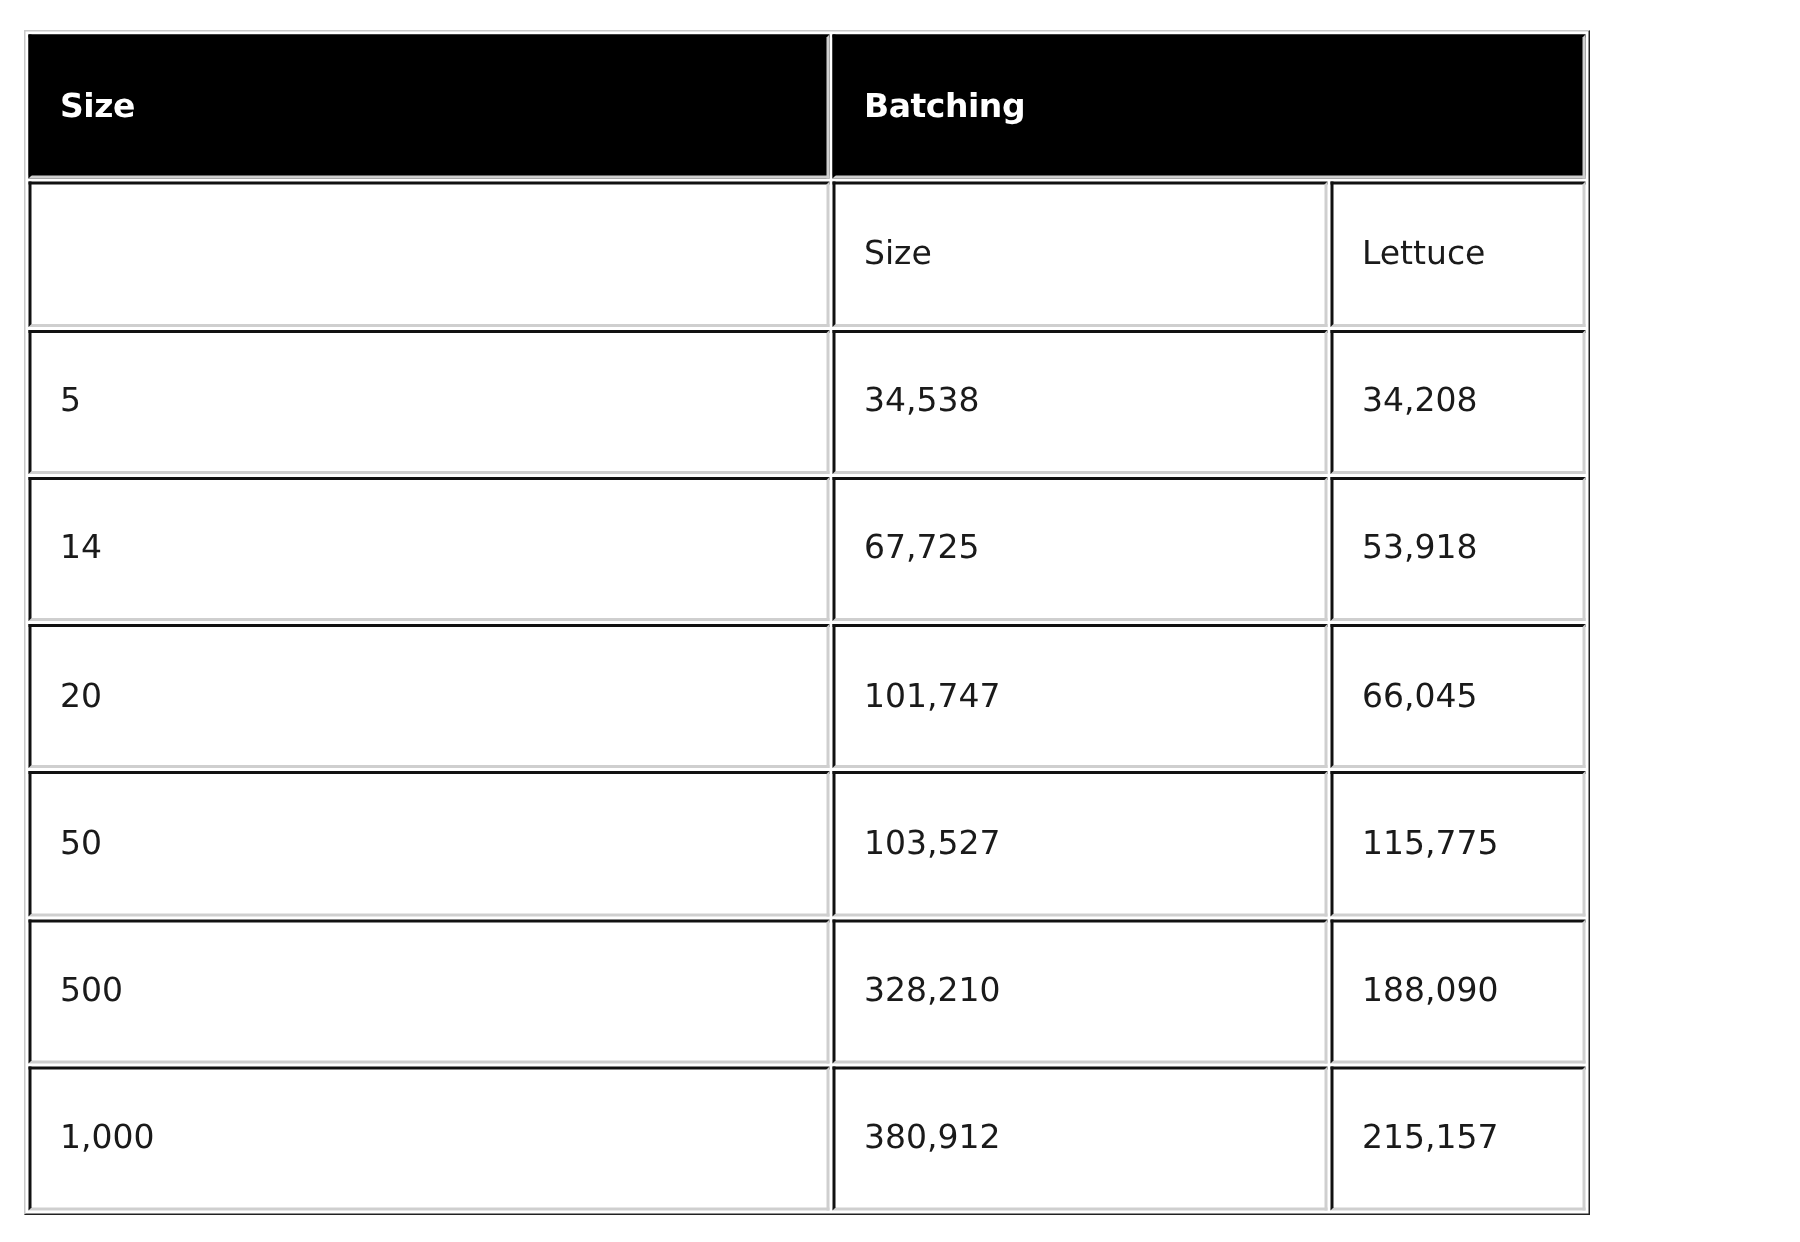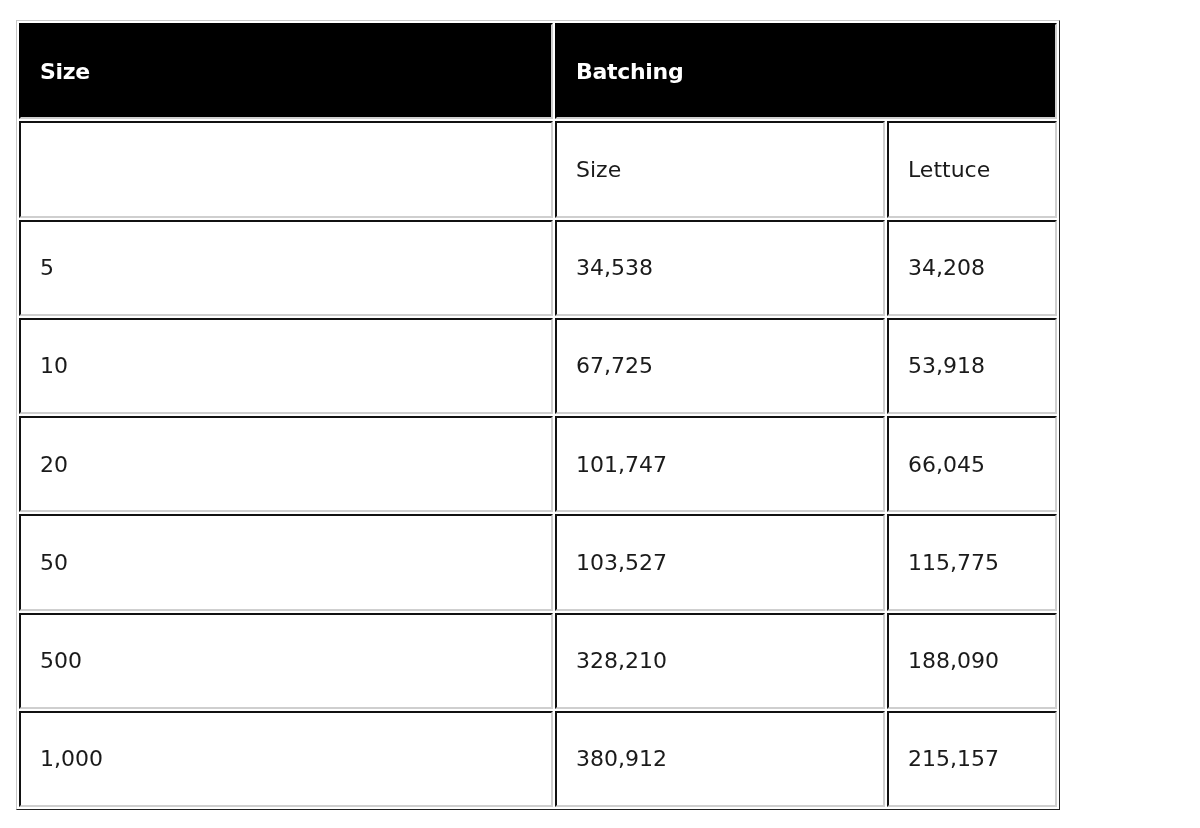--- a/index.html
+++ b/index.html
@@ -47,21 +47,21 @@
     <td></td>
     <td>Size</td>
     <td>Lettuce</td>
   </tr>
   <tr>
     <td>5</td>
     <td>34,538</td>
     <td>34,208</td>
   </tr>
   <tr>
-    <td>10</td>
+    <td>14</td>
     <td>67,725</td>
     <td>53,918</td>
   </tr>
   <tr>
     <td>20</td>
     <td>101,747</td>
     <td>66,045</td>
   </tr>
   <tr>
     <td>50</td>

